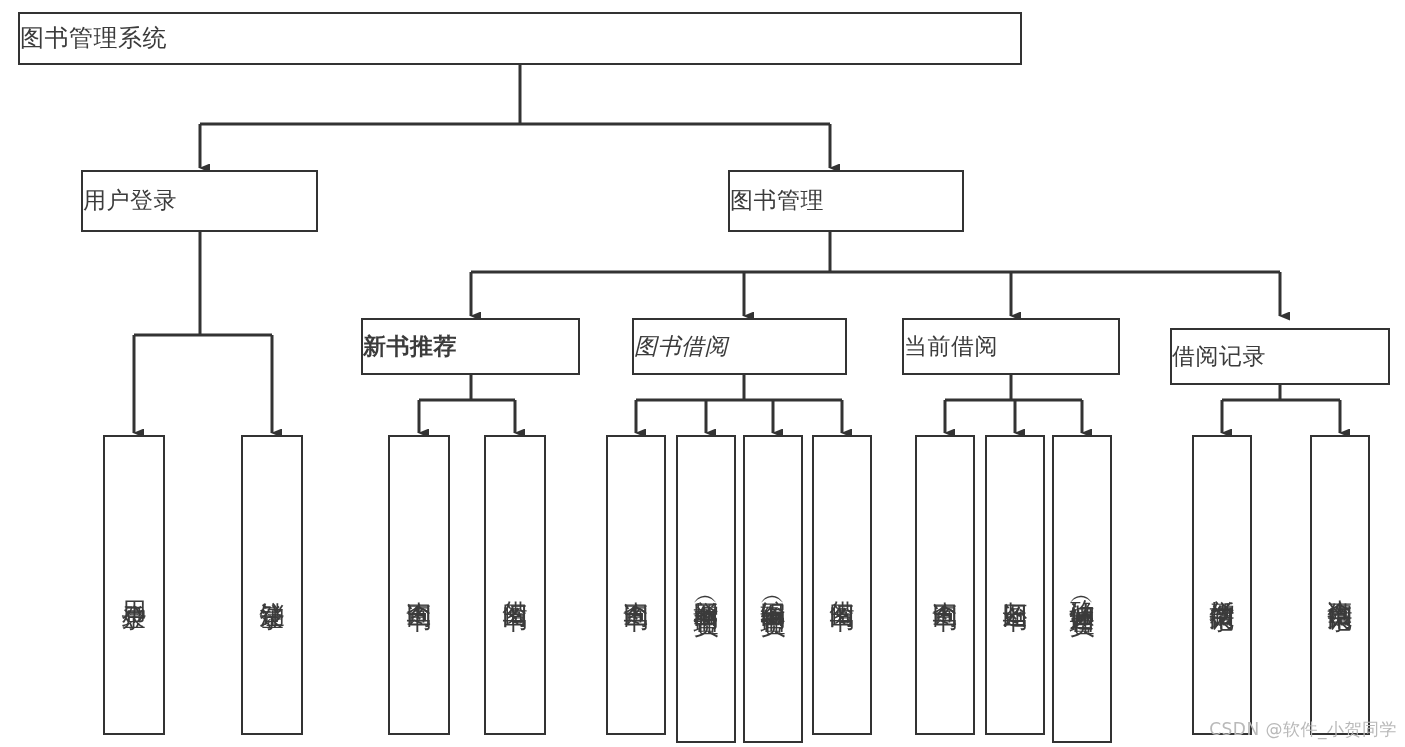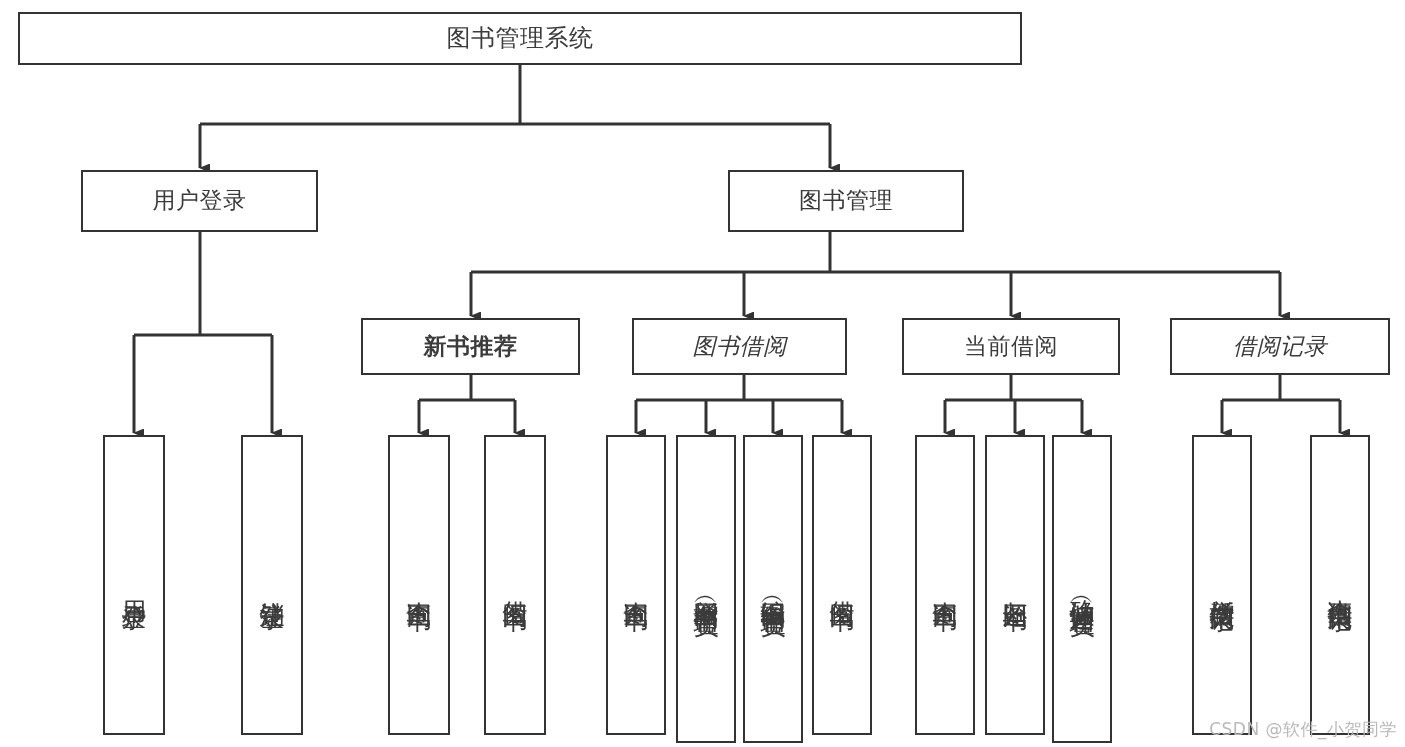--- a/index.html
+++ b/index.html
@@ -26,21 +26,21 @@
     pointer-events: none;
   }
   .node {
     position: absolute;
     box-sizing: border-box;
     border: 2.5px solid #333333;
     background: #ffffff;
     color: #3b3b3b;
     display: flex;
     align-items: center;
-    justify-content: center;
+    justify-content: flex-start;
     text-align: center;
   }
   .node .label {
     display: block;
     line-height: 1.18;
   }
   
   .node.horiz .label {
     font-size: 23px;
     letter-spacing: 0.5px;
@@ -131,21 +131,21 @@
       </div>
       <div class="node horiz" style="left: 361px; top: 318px; width: 219px; height: 57px; font-weight: bold;">
         <span class="label">新书推荐</span>
       </div>
       <div class="node horiz" style="left: 632px; top: 318px; width: 215px; height: 57px; font-style: italic;">
         <span class="label">图书借阅</span>
       </div>
       <div class="node horiz" style="left: 902px; top: 318px; width: 218px; height: 57px;">
         <span class="label">当前借阅</span>
       </div>
-      <div class="node horiz" style="left: 1170px; top: 318px; width: 220px; height: 57px; font-style: italic;">
+      <div class="node horiz" style="left: 1170px; top: 328px; width: 220px; height: 57px;">
         <span class="label">借阅记录</span>
       </div>
       <div class="node vert" style="left: 103px; top: 435px; width: 62px; height: 300px;">
         <span class="label">用户登录</span>
       </div>
       <div class="node vert" style="left: 241px; top: 435px; width: 62px; height: 300px;">
         <span class="label">注销登录</span>
       </div>
       <div class="node vert" style="left: 388px; top: 435px; width: 62px; height: 300px;">
         <span class="label">查询图书</span>

